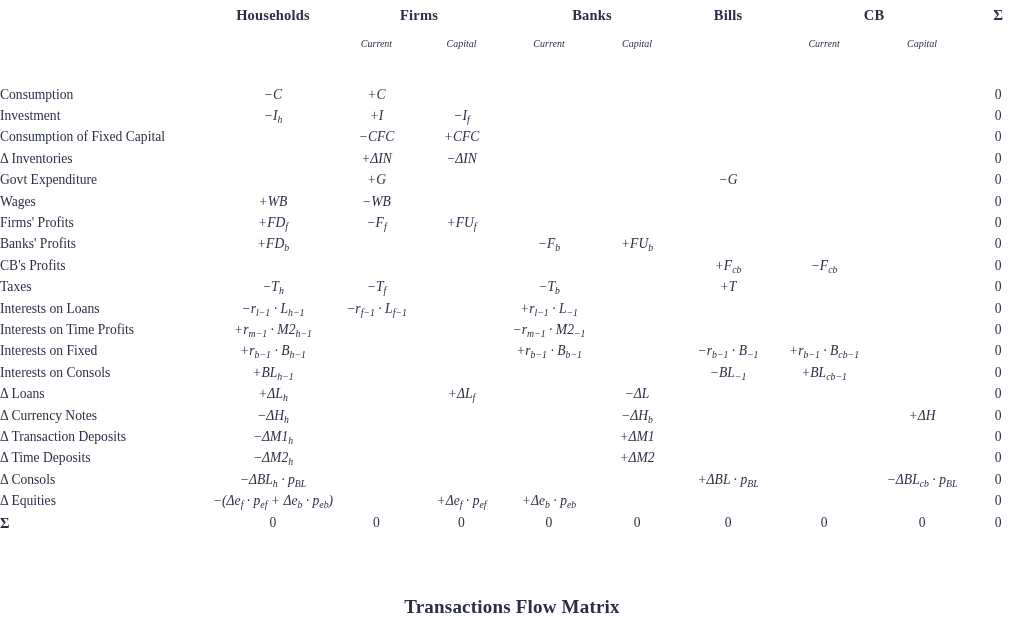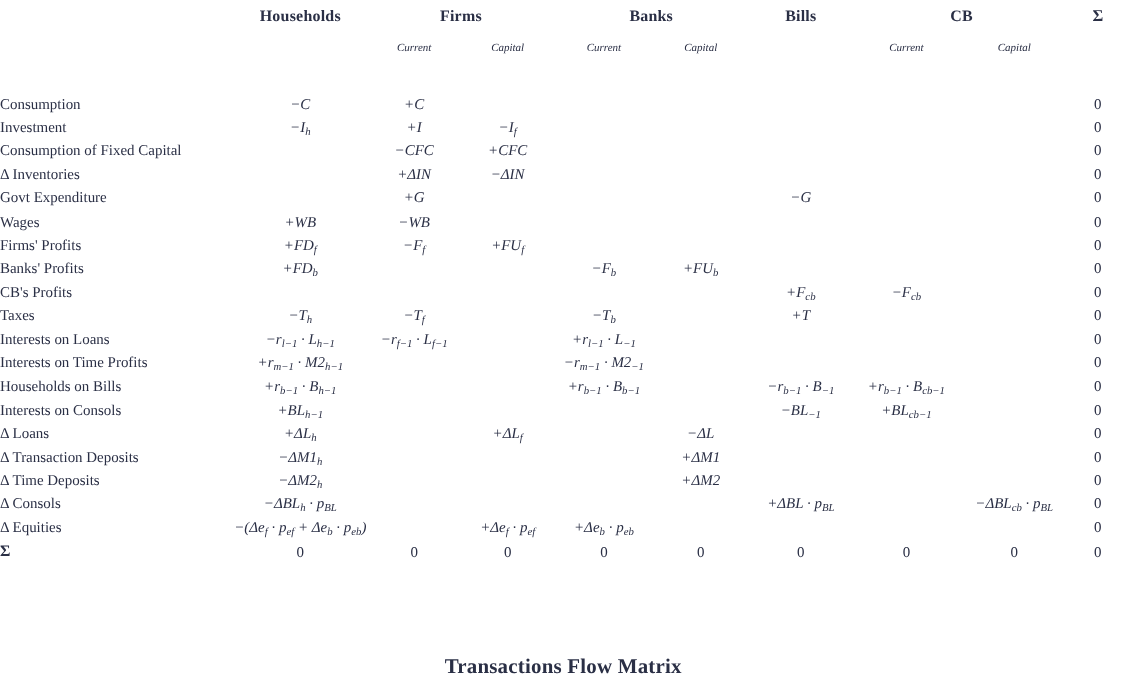--- a/index.html
+++ b/index.html
@@ -313,21 +313,21 @@
           <td class="cell zero"></td>
           <td class="cell zero"></td>
           <td class="cell">−<i>r<sub>m−1</sub></i> · <i>M</i>2<i><sub>−1</sub></i></td>
           <td class="cell zero"></td>
           <td class="cell zero"></td>
           <td class="cell zero"></td>
           <td class="cell zero"></td>
           <td class="cell zero">0</td>
         </tr>
         <tr class="datarow">
-          <td class="rowlabel">Households on Bills</td>
+          <td class="rowlabel">Interests on Fixed</td>
           <td class="cell">+<i>r<sub>b−1</sub></i> · <i>B<sub>h−1</sub></i></td>
           <td class="cell zero"></td>
           <td class="cell zero"></td>
           <td class="cell">+<i>r<sub>b−1</sub></i> · <i>B<sub>b−1</sub></i></td>
           <td class="cell zero"></td>
           <td class="cell">−<i>r<sub>b−1</sub></i> · <i>B<sub>−1</sub></i></td>
           <td class="cell">+<i>r<sub>b−1</sub></i> · <i>B<sub>cb−1</sub></i></td>
           <td class="cell zero"></td>
           <td class="cell zero">0</td>
         </tr>
@@ -349,20 +349,32 @@
           <td class="cell zero"></td>
           <td class="cell">+Δ<i>L<sub>f</sub></i></td>
           <td class="cell zero"></td>
           <td class="cell">−Δ<i>L</i></td>
           <td class="cell zero"></td>
           <td class="cell zero"></td>
           <td class="cell zero"></td>
           <td class="cell zero">0</td>
         </tr>
         <tr class="datarow">
+          <td class="rowlabel">Δ Currency Notes</td>
+          <td class="cell">−Δ<i>H<sub>h</sub></i></td>
+          <td class="cell zero"></td>
+          <td class="cell zero"></td>
+          <td class="cell zero"></td>
+          <td class="cell">−Δ<i>H<sub>b</sub></i></td>
+          <td class="cell zero"></td>
+          <td class="cell zero"></td>
+          <td class="cell">+Δ<i>H</i></td>
+          <td class="cell zero">0</td>
+        </tr>
+        <tr class="datarow">
           <td class="rowlabel">Δ Transaction Deposits</td>
           <td class="cell">−Δ<i>M</i>1<i><sub>h</sub></i></td>
           <td class="cell zero"></td>
           <td class="cell zero"></td>
           <td class="cell zero"></td>
           <td class="cell">+Δ<i>M</i>1</td>
           <td class="cell zero"></td>
           <td class="cell zero"></td>
           <td class="cell zero"></td>
           <td class="cell zero">0</td>

